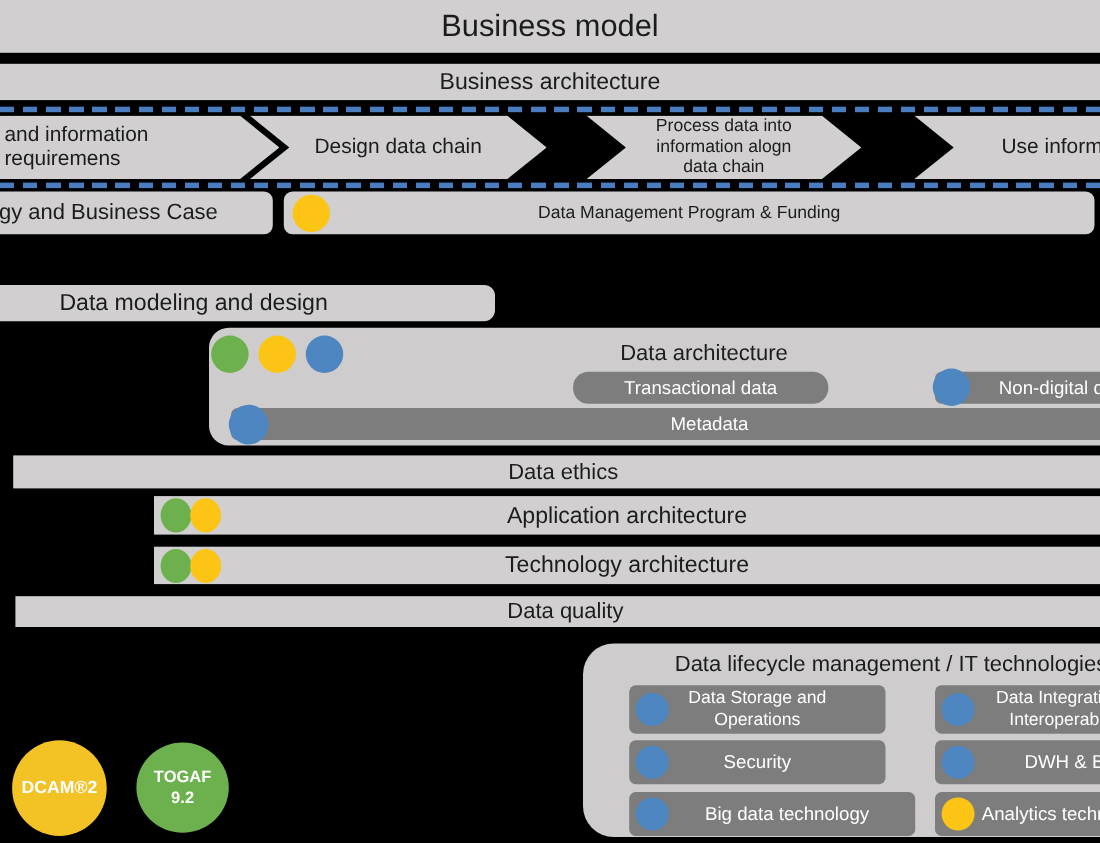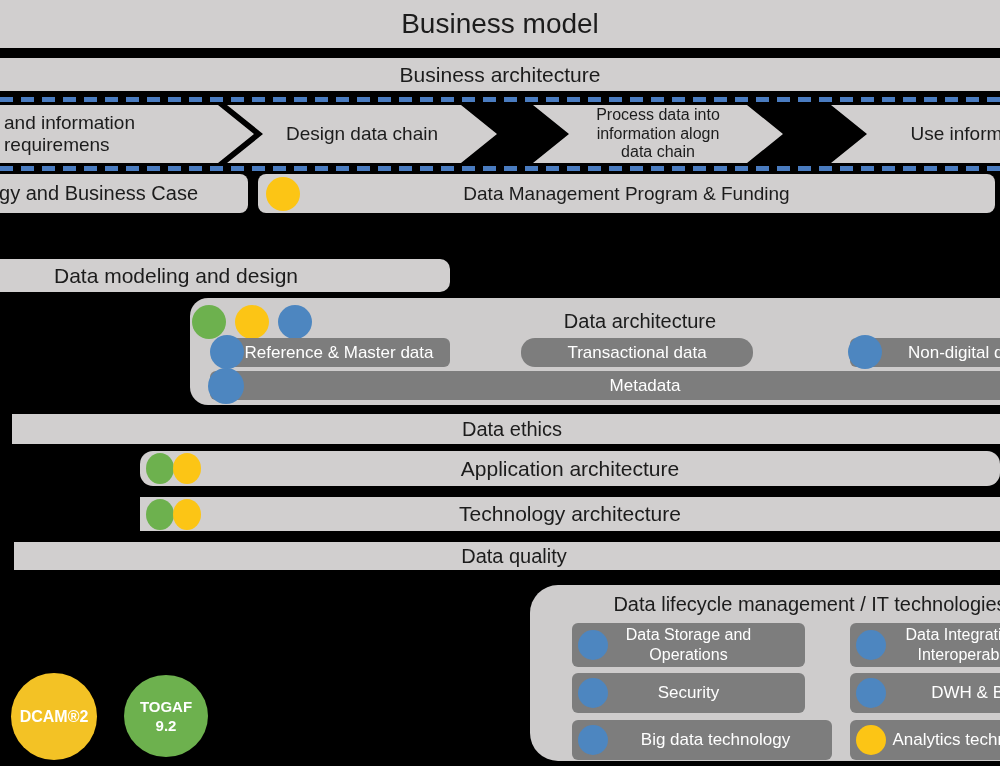--- a/index.html
+++ b/index.html
@@ -59,58 +59,54 @@
       <span>data chain</span>
     </span>
   </div>
   <div class="chevron" style="left:831px;width:292px;">
     <span>Use information</span>
   </div>
 
   <div class="bar" style="left:-62px;top:174px;width:310px;height:39px;font-size:20px;border-radius:8px;">
     <span>egy and Business Case</span>
   </div>
-  <div class="bar" style="left:258px;top:174px;width:737px;height:39px;font-size:19px;border-radius:8px;">
+  <div class="bar" style="left:258px;top:174px;width:737px;height:39px;font-size:16px;border-radius:8px;">
     <span class="dot yellow" style="left:8px;top:3px;width:34px;height:34px;"></span>
     <span>Data Management Program &amp; Funding</span>
   </div>
 
 
   <div class="bar" style="left:0;top:259px;width:450px;height:33px;font-size:21px;border-radius:0 10px 10px 0;padding-right:98px;box-sizing:border-box;">
     <span>Data modeling and design</span>
   </div>
 
   <div class="panel" style="left:190px;top:298px;width:900px;height:107px;border-radius:18px;">
     <span class="dot green" style="left:2px;top:7px;width:34px;height:34px;"></span>
     <span class="dot yellow" style="left:45px;top:7px;width:34px;height:34px;"></span>
     <span class="dot blue" style="left:88px;top:7px;width:34px;height:34px;"></span>
     <div class="panel-title" style="top:12px;">Data architecture</div>
 
-    <div class="dark-box" style="left:38px;top:40px;width:222px;height:29px;">
-      <span class="dot blue" style="left:-18px;top:-3px;width:34px;height:34px;"></span>
-      <span>Reference &amp; Master data</span>
-    </div>
     <div class="dark-box" style="left:331px;top:40px;width:232px;height:29px;border-radius:14px;">
       <span>Transactional data</span>
     </div>
     <div class="dark-box" style="left:660px;top:40px;width:240px;height:29px;justify-content:flex-start;">
       <span class="dot blue" style="left:-2px;top:-3px;width:34px;height:34px;"></span>
       <span style="position:absolute;left:58px;white-space:nowrap;">Non-digital data</span>
     </div>
     <div class="dark-box" style="left:20px;top:73px;width:870px;height:29px;">
       <span class="dot blue" style="left:-2px;top:-3px;width:36px;height:36px;"></span>
       <span>Metadata</span>
     </div>
   </div>
 
   <div class="bar" style="left:12px;top:414px;width:1000px;height:30px;font-size:20px;">
     <span>Data ethics</span>
   </div>
 
-  <div class="bar" style="left:140px;top:451px;width:860px;height:35px;font-size:21px;border-radius:13px;">
+  <div class="bar" style="left:140px;top:451px;width:860px;height:35px;font-size:21px;">
     <span class="dot green" style="left:6px;top:2px;width:28px;height:31px;"></span>
     <span class="dot yellow" style="left:33px;top:2px;width:28px;height:31px;"></span>
     <span>Application architecture</span>
   </div>
 
   <div class="bar" style="left:140px;top:497px;width:860px;height:34px;font-size:21px;">
     <span class="dot green" style="left:6px;top:2px;width:28px;height:31px;"></span>
     <span class="dot yellow" style="left:33px;top:2px;width:28px;height:31px;"></span>
     <span>Technology architecture</span>
   </div>

